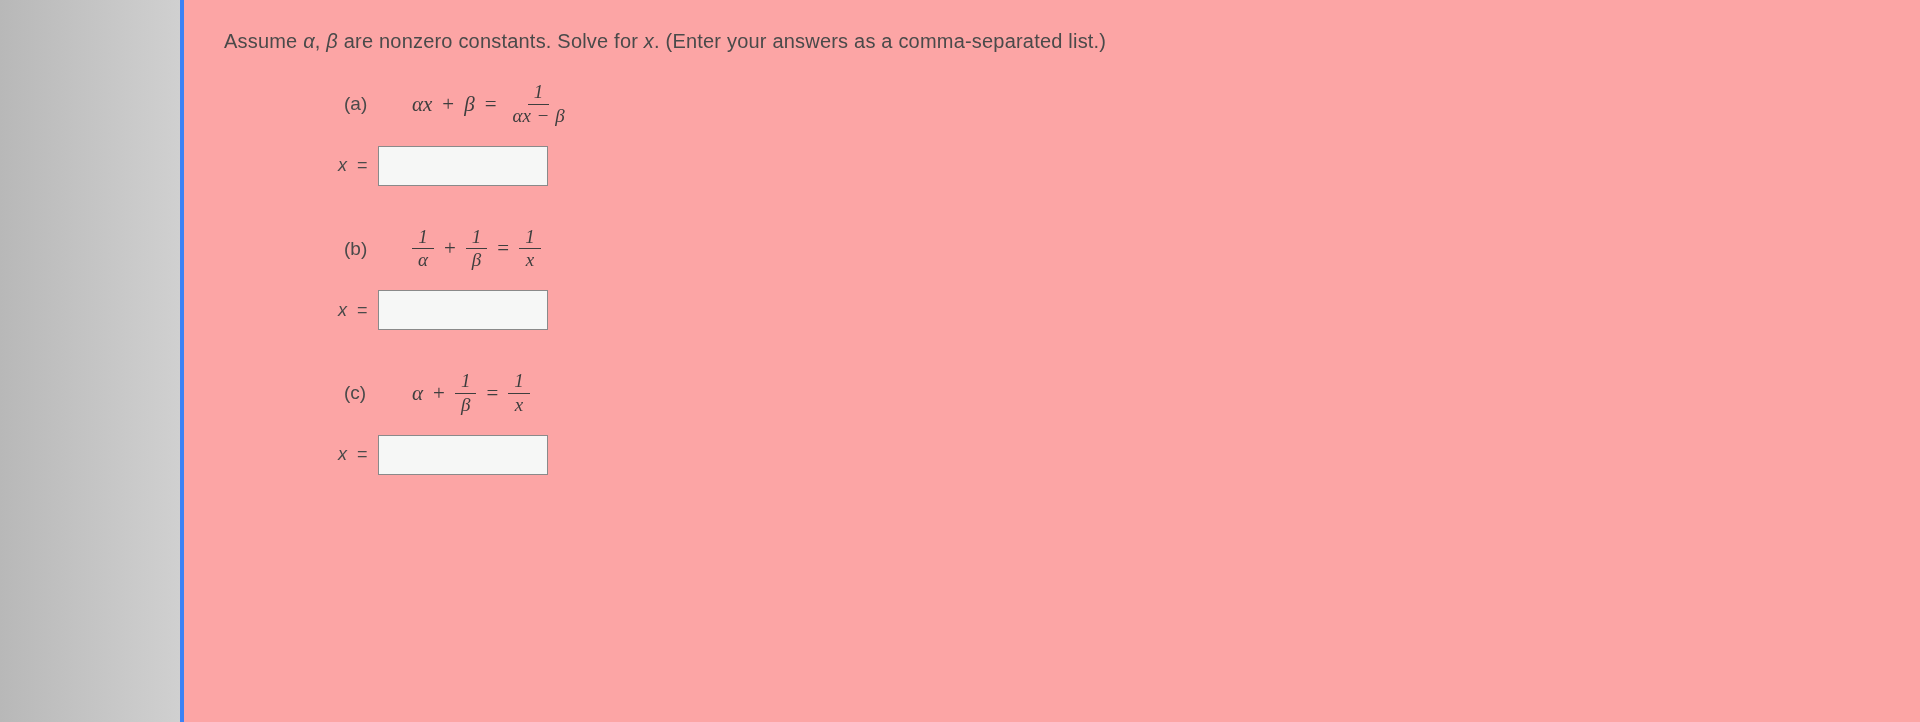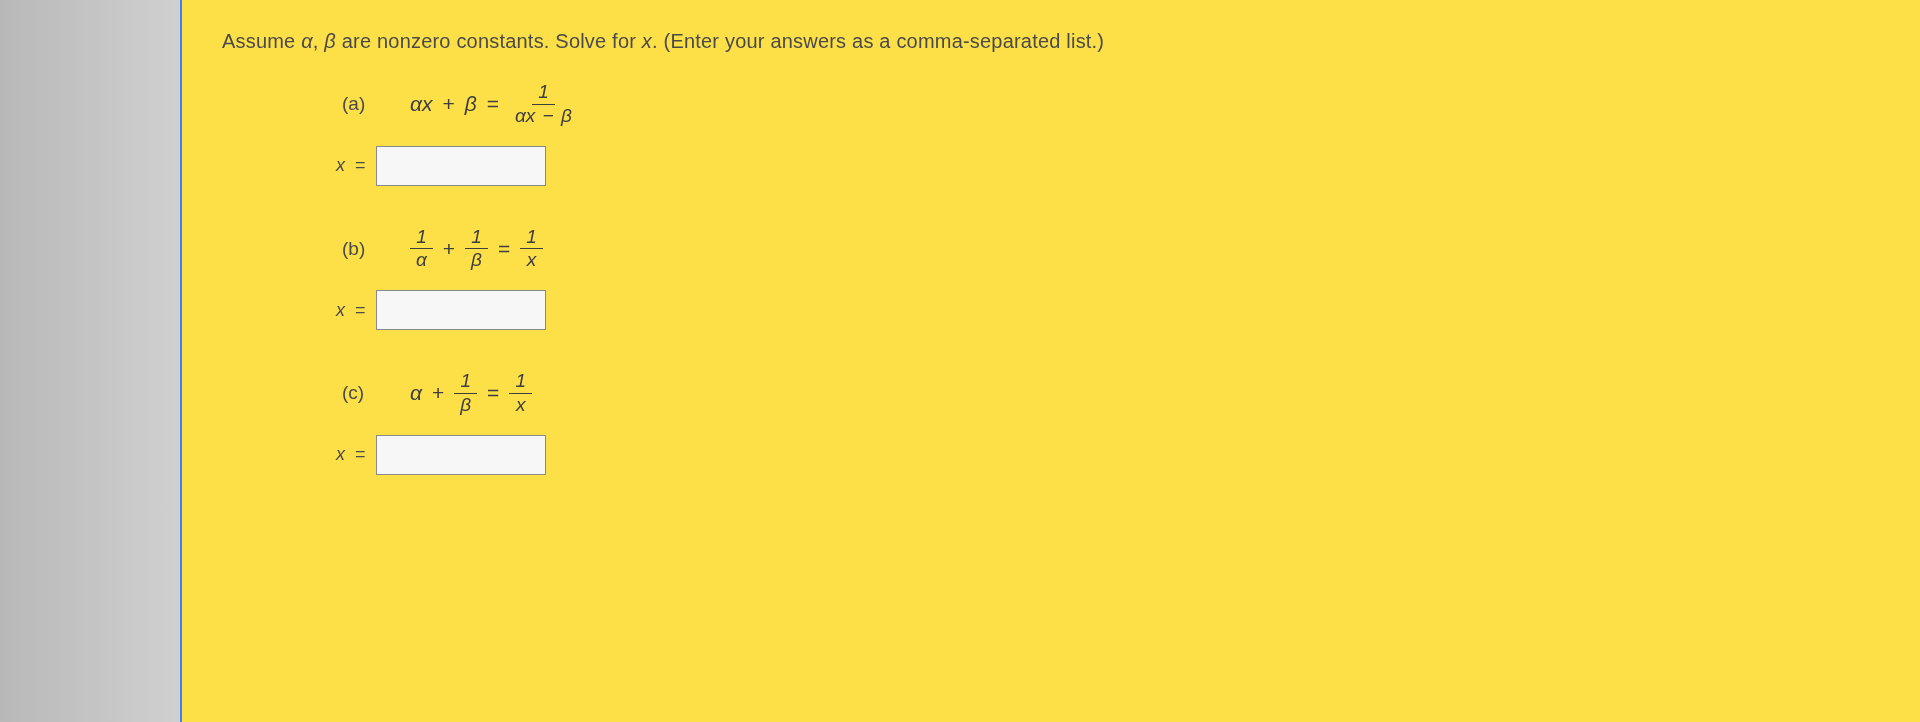--- a/index.html
+++ b/index.html
@@ -5,25 +5,25 @@
     * { box-sizing: border-box; margin: 0; padding: 0; }
     body {
       font-family: Verdana, Geneva, sans-serif;
       background: #d6d7d6;
       width: 1920px;
       height: 722px;
       overflow: hidden;
       position: relative;
     }
     .page-container {
-      background: #fde047;
+      background: #fca5a5;
       margin: 0 0 0 180px;
       padding: 30px 40px;
       min-height: 722px;
-      border-left: 2px solid #3b82f6;
+      border-left: 4px solid #3b82f6;
     }
     .prompt {
       font-size: 20px;
       color: #4a4a4a;
       margin-bottom: 28px;
       letter-spacing: 0.2px;
     }
     .var-mark { font-style: italic; }
     .parts {
       margin-left: 120px;
@@ -61,21 +61,21 @@
       width: 170px;
       height: 40px;
       border: 1px solid #8a8a8a;
       background: #f6f7f6;
       font-size: 16px;
       padding: 4px 8px;
       font-family: inherit;
     }
     
     .math {
-      font-family: Liberation Sans, sans-serif;
+      font-family: Liberation Serif, serif;
       font-size: 21px;
       color: #3e3e3e;
       display: inline-flex;
       align-items: center;
       gap: 8px;
       font-style: italic;
     }
     .math .op { font-style: normal; padding: 0 2px; }
     .frac {
       display: inline-flex;

